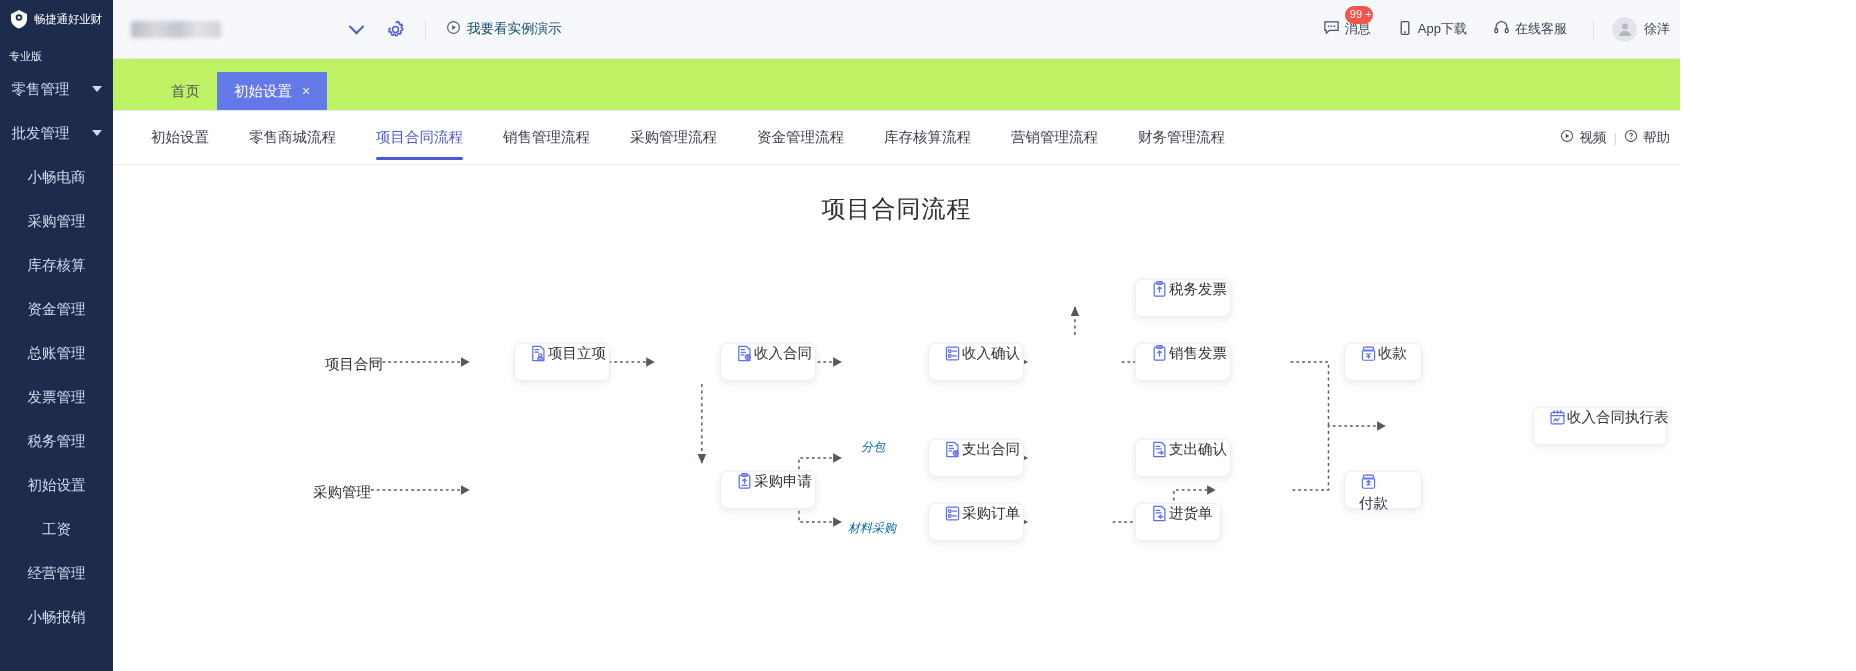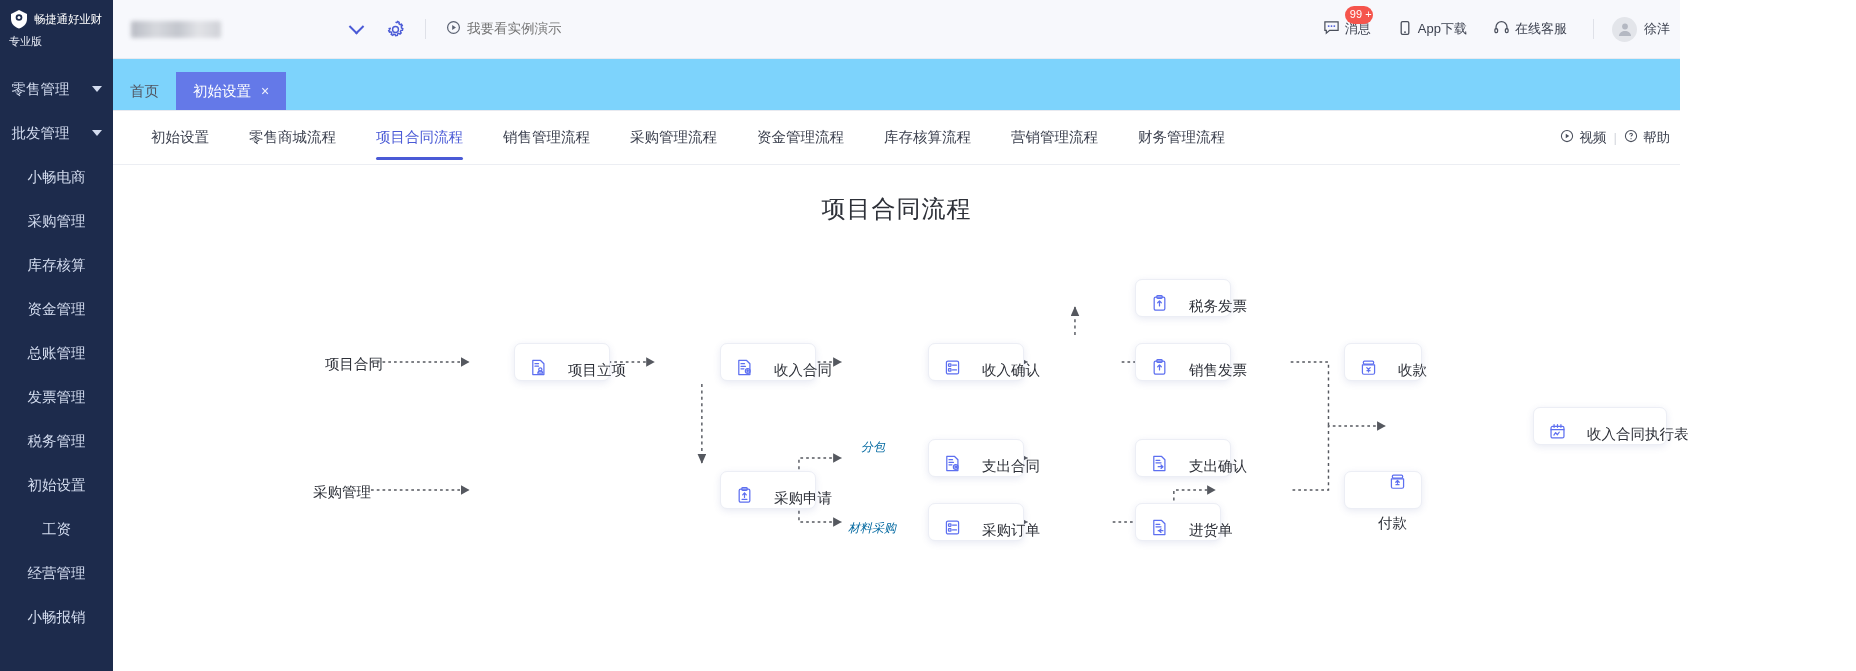--- a/index.html
+++ b/index.html
@@ -18,21 +18,21 @@
     color: #c7d0e5;
   }
   .brand {
     height: 59px; padding: 8px 0 0 8px; position: relative;
   }
   .brand-row { display: flex; align-items: center; gap: 4px; }
   .brand-logo { width: 22px; height: 22px; flex: 0 0 22px; }
   .brand-name {
     font-size: 11.5px; color: #ffffff; letter-spacing: -0.2px; white-space: nowrap;
   }
-  .brand-sub { font-size: 11px; color: #e8ecf5; margin-top: 4px; padding-left: 1px; }
+  .brand-sub { font-size: 11px; color: #e8ecf5; margin-top: 19px; padding-left: 1px; }
   .menu { margin-top: 8px; }
   .menu-item {
     height: 44px; display: flex; align-items: center; justify-content: center;
     font-size: 14.5px; color: #d3dcef; cursor: pointer; gap: 22px;
   }
   .caret {
     width: 0; height: 0; border-left: 5px solid transparent;
     border-right: 5px solid transparent; border-top: 6px solid #d3dcef;
     display: inline-block;
   }
@@ -52,21 +52,21 @@
   .chev-down {
     margin-left: 130px; width: 11px; height: 11px;
     border-right: 2px solid #4a5ad6; border-bottom: 2px solid #4a5ad6;
     transform: rotate(45deg) translate(-2px,-2px);
     cursor: pointer;
   }
   .gear-btn { margin-left: 24px; cursor: pointer; display: flex; align-items: center; }
   .vsep { width: 1px; height: 20px; background: #dfe1e8; margin: 0 20px; }
   .demo-link {
     display: flex; align-items: center; gap: 6px; font-size: 13.5px;
-    color: #737373; cursor: pointer;
+    color: #0c4a6e; cursor: pointer;
   }
   .header-right {
     margin-left: auto; display: flex; align-items: center; padding-right: 10px; gap: 0;
   }
   .hr-item {
     display: flex; align-items: center; gap: 5px; font-size: 13px;
     color: #3a3f4d; cursor: pointer; margin-left: 26px; position: relative;
   }
   .badge {
     position: absolute; top: -13px; left: 22px;
@@ -75,22 +75,23 @@
   }
   .avatar {
     width: 25px; height: 25px; border-radius: 50%; background: #e3e5ea;
     display: flex; align-items: center; justify-content: center;
   }
   .user-name { font-size: 13px; color: #3a3f4d; margin-left: 7px; }
 
   
   .pagetabs {
     position: absolute; left: 113px; top: 59px; right: 0; height: 52px;
-    background: #7dd3fc; display: flex; align-items: flex-end;
+    background: #bef264; display: flex; align-items: flex-end;
     border-bottom: 1px solid #e8eaf0;
+    padding-left: 41px;
   }
   .ptab {
     height: 38px; display: flex; align-items: center; gap: 10px;
     padding: 0 17px; font-size: 14.5px; color: #515561; cursor: pointer;
   }
   .ptab.active { background: #6479e8; color: #fff; }
   .ptab .x { font-size: 14px; opacity: .9; }
 
   
   .subtabs {
@@ -121,21 +122,21 @@
     position: absolute; left: 0; right: 0; top: 28px; text-align: center;
     font-size: 24px; color: #2d3038; letter-spacing: 1px;
   }
   .rowlabel {
     position: absolute; font-size: 14.5px; color: #2d3038; white-space: nowrap;
   }
   .node {
     position: absolute; height: 38px; background: #fff;
     border: 1px solid #eceef5; border-radius: 7px;
     box-shadow: 0 2px 7px rgba(80,90,160,.13);
-    display: flex; align-items: flex-end; gap: 20px; padding: 0 14px;
+    display: flex; align-items: flex-start; gap: 0; padding: 0 14px;
     font-size: 14.5px; color: #2d3038; white-space: nowrap; cursor: pointer;
   }
   .node svg { flex: 0 0 auto; }
   .edge-label {
     position: absolute; font-size: 12px; color: #0369a1; white-space: nowrap; font-style: italic;
   }
   svg.wires { position: absolute; left: 0; top: 0; width: 100%; height: 100%; pointer-events: none; }
 </style>
 </head>
 <body>

